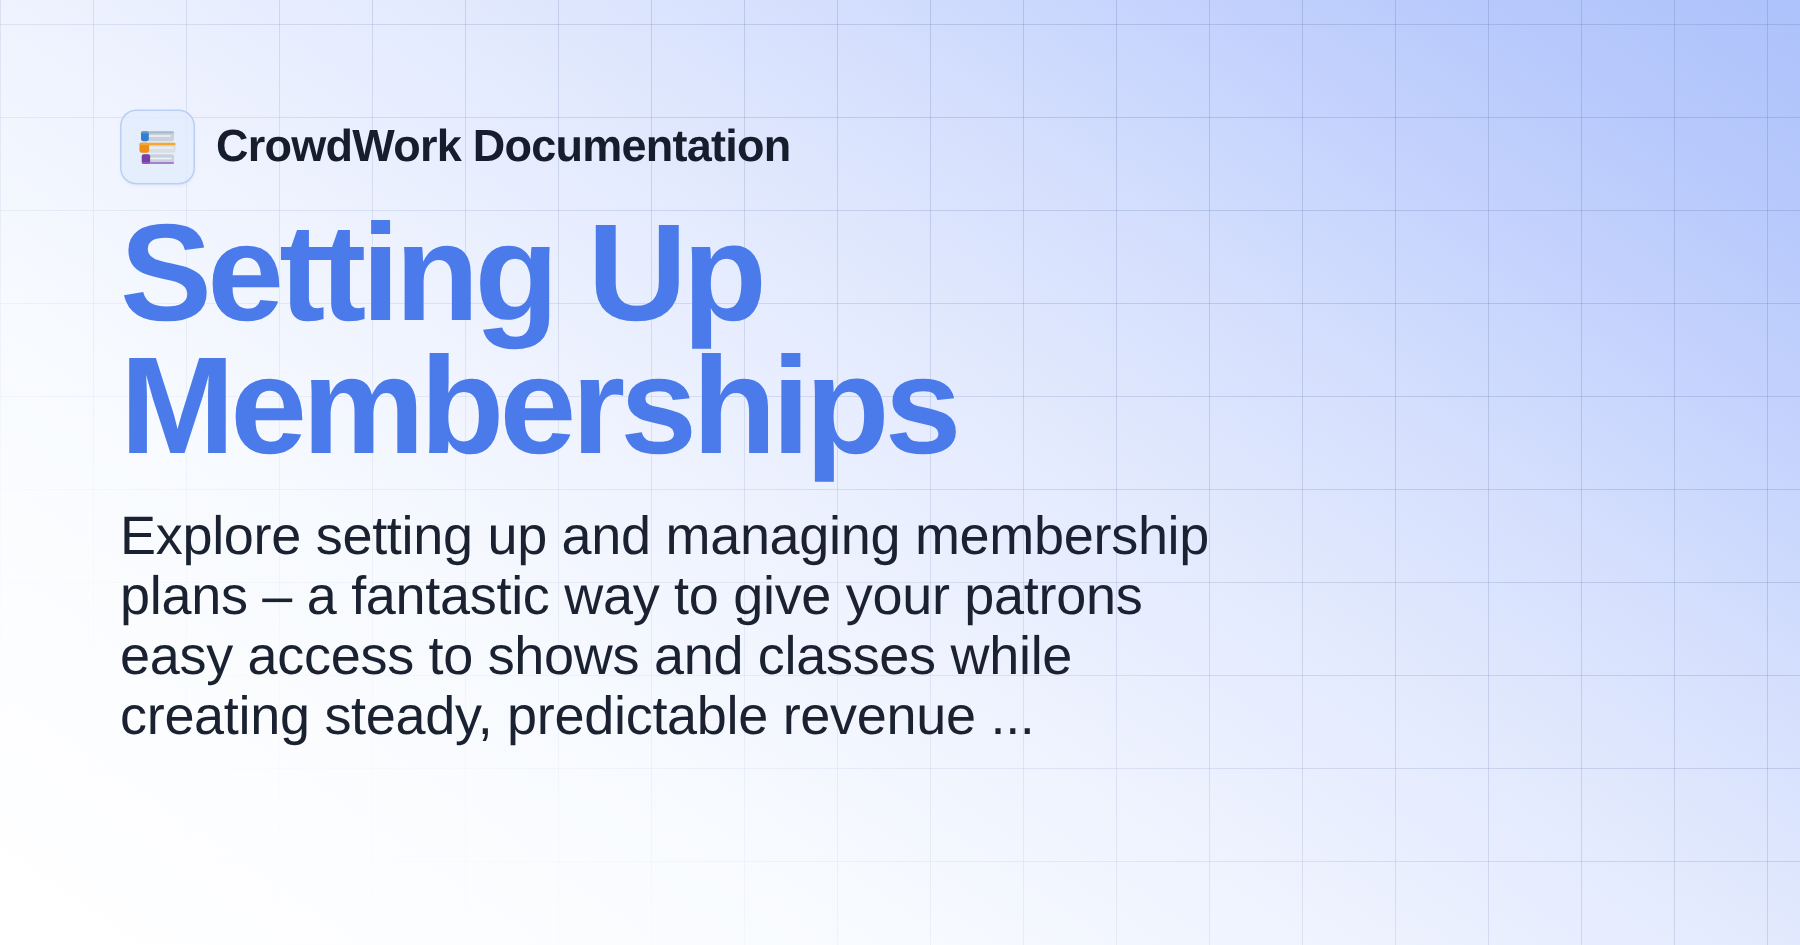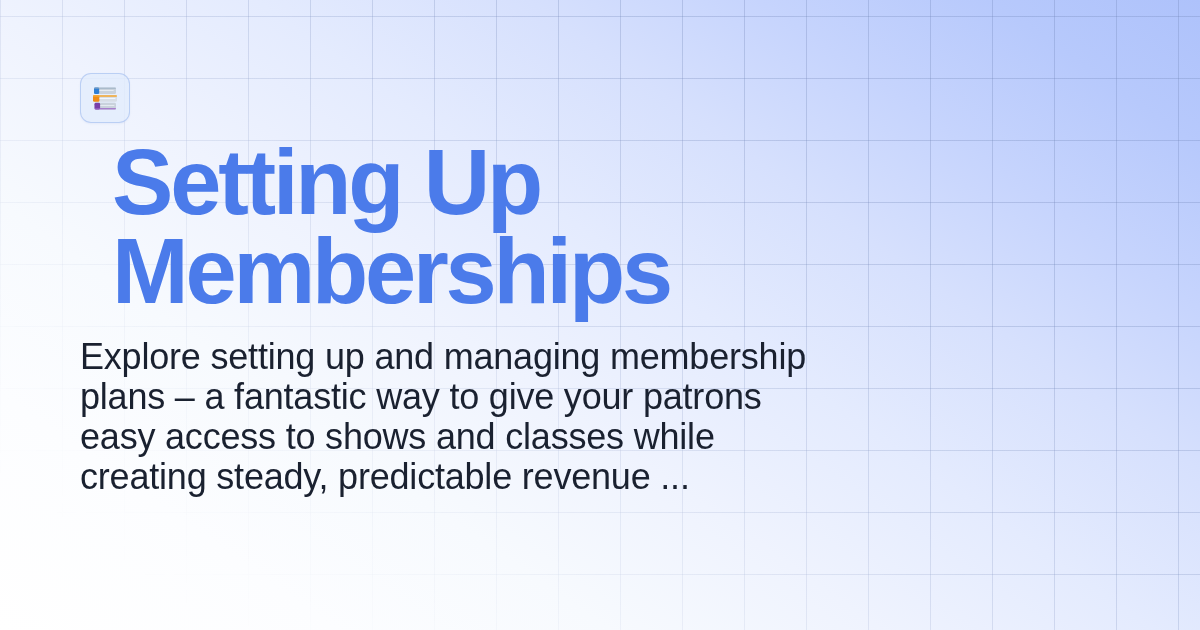--- a/index.html
+++ b/index.html
@@ -104,21 +104,20 @@
   }
 
   .headline {
     margin-top:14px;
     font-size:92px;
     font-weight:bold;
     line-height:0.97;
     letter-spacing:-3.2px;
     color:#4b7bea;
     max-width:700px;
-    margin-left:32px;
   }
 
   .subtitle {
     margin-top:21px;
     font-size:36px;
     line-height:40px;
     letter-spacing:-0.2px;
     color:#1a2130;
     max-width:760px;
     font-weight:normal;
@@ -149,20 +148,21 @@
           <rect x="5" y="14.2" width="24" height="1.6" rx="0.7" fill="#f5a62e"></rect>
           <rect x="11.4" y="17.1" width="16.2" height="0.9" rx="0.45" fill="#f2f6fa"></rect>
 
           <rect x="6.5" y="21.8" width="21.5" height="6.6" rx="1.4" fill="#c9d2dc"></rect>
           <rect x="6.5" y="21.8" width="5.6" height="6.6" rx="1.4" fill="#7a3fa8"></rect>
           <rect x="6.5" y="27.0" width="21.5" height="1.4" rx="0.7" fill="#9a63c6" opacity="0.75"></rect>
           <rect x="12.1" y="24.2" width="14.4" height="0.9" rx="0.45" fill="#eef3f8"></rect>
         </svg>
       </div>
 
+      <div class="brand-title">CrowdWork Documentation</div>
     </div>
 
     <h1 class="headline">Setting Up Memberships</h1>
 
     <p class="subtitle">Explore setting up and managing membership plans – a fantastic way to give your patrons easy access to shows and classes while creating steady, predictable revenue ...</p>
 
   </div>
 </div>
 
 </body></html>

